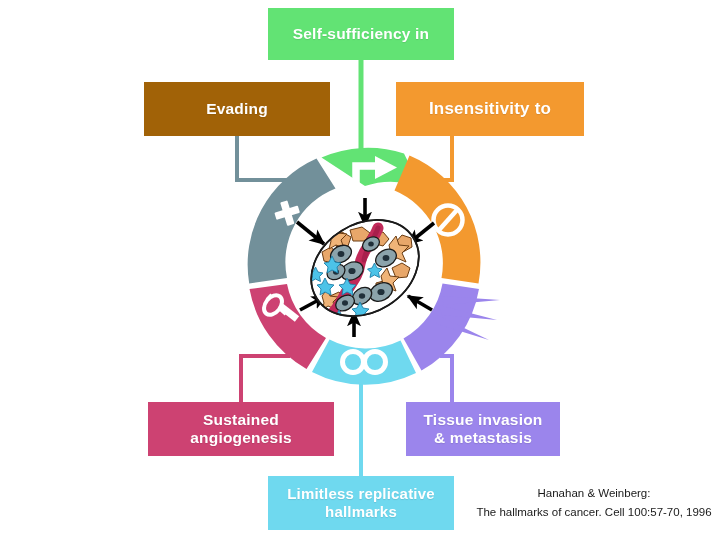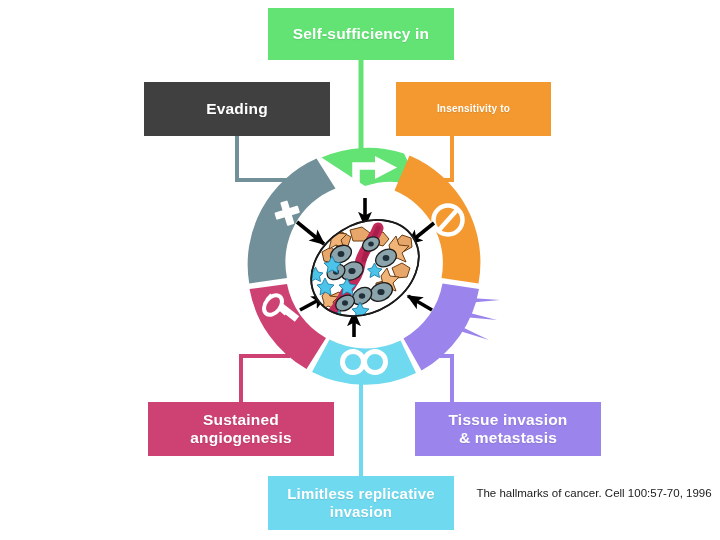--- a/index.html
+++ b/index.html
@@ -26,23 +26,23 @@
     line-height:1.18;
     letter-spacing:.2px;
     z-index:6;
     text-shadow:0 1px 1px rgba(0,0,0,.10);
     padding:2px 6px;
   }
   .hbox span{display:block;width:100%;}
 
   #box-growth{left:268px;top:8px;width:186px;height:52px;font-size:15.5px;}
   #box-apoptosis{left:144px;top:82px;width:186px;height:54px;font-size:15.5px;}
-  #box-antigrowth{left:396px;top:82px;width:155px;height:54px;font-size:10px;}
+  #box-antigrowth{left:396px;top:82px;width:188px;height:54px;font-size:17px;}
   #box-angio{left:148px;top:402px;width:186px;height:54px;font-size:15.5px;}
-  #box-invasion{left:415px;top:402px;width:186px;height:54px;font-size:15.5px;justify-content:center;}
+  #box-invasion{left:406px;top:402px;width:154px;height:54px;font-size:15.5px;justify-content:center;}
   #box-limitless{left:268px;top:476px;width:186px;height:54px;font-size:15px;}
 
   
   #citation{
     position:absolute;left:472px;top:484px;width:244px;
     font-size:11.5px;color:#1a1a1a;line-height:1.65;
     text-align:center;font-weight:normal;z-index:6;
   }
 
   
@@ -53,21 +53,21 @@
 <body>
 
 <div id="stage">
 
   <div class="hbox" id="box-growth" style="background:#62e374;">
     <span>
       <span>Self-sufficiency in</span>
     </span>
   </div>
 
-  <div class="hbox" id="box-apoptosis" style="background:#404040;">
+  <div class="hbox" id="box-apoptosis" style="background:#a16207;">
     <span>
       <span>Evading</span>
     </span>
   </div>
 
   <div class="hbox" id="box-antigrowth" style="background:#f3992f;">
     <span>
       <span>Insensitivity to</span>
     </span>
   </div>
@@ -82,25 +82,26 @@
   <div class="hbox" id="box-invasion" style="background:#9b85ec;">
     <span>
       <span>Tissue invasion</span>
       <span>&amp; metastasis</span>
     </span>
   </div>
 
   <div class="hbox" id="box-limitless" style="background:#6fd9ef;">
     <span>
       <span>Limitless replicative</span>
-      <span>invasion</span>
+      <span>hallmarks</span>
     </span>
   </div>
 
   <div id="citation">
+    <div>Hanahan &amp; Weinberg:</div>
     <div>The hallmarks of cancer. Cell 100:57-70, 1996</div>
   </div>
 
   <svg id="wheel" viewBox="0 0 720 540">
     <defs>
       <marker id="arrowBlk" viewBox="0 0 10 10" refX="9" refY="5" markerWidth="4.4" markerHeight="4.4" orient="auto-start-reverse">
         <path d="M0,0.6 L10,5 L0,9.4 L2.4,5 Z" fill="#000"></path>
       </marker>
       <clipPath id="tumorClip">
         <ellipse cx="365" cy="268" rx="57" ry="44" transform="rotate(-32 365 268)"></ellipse>

